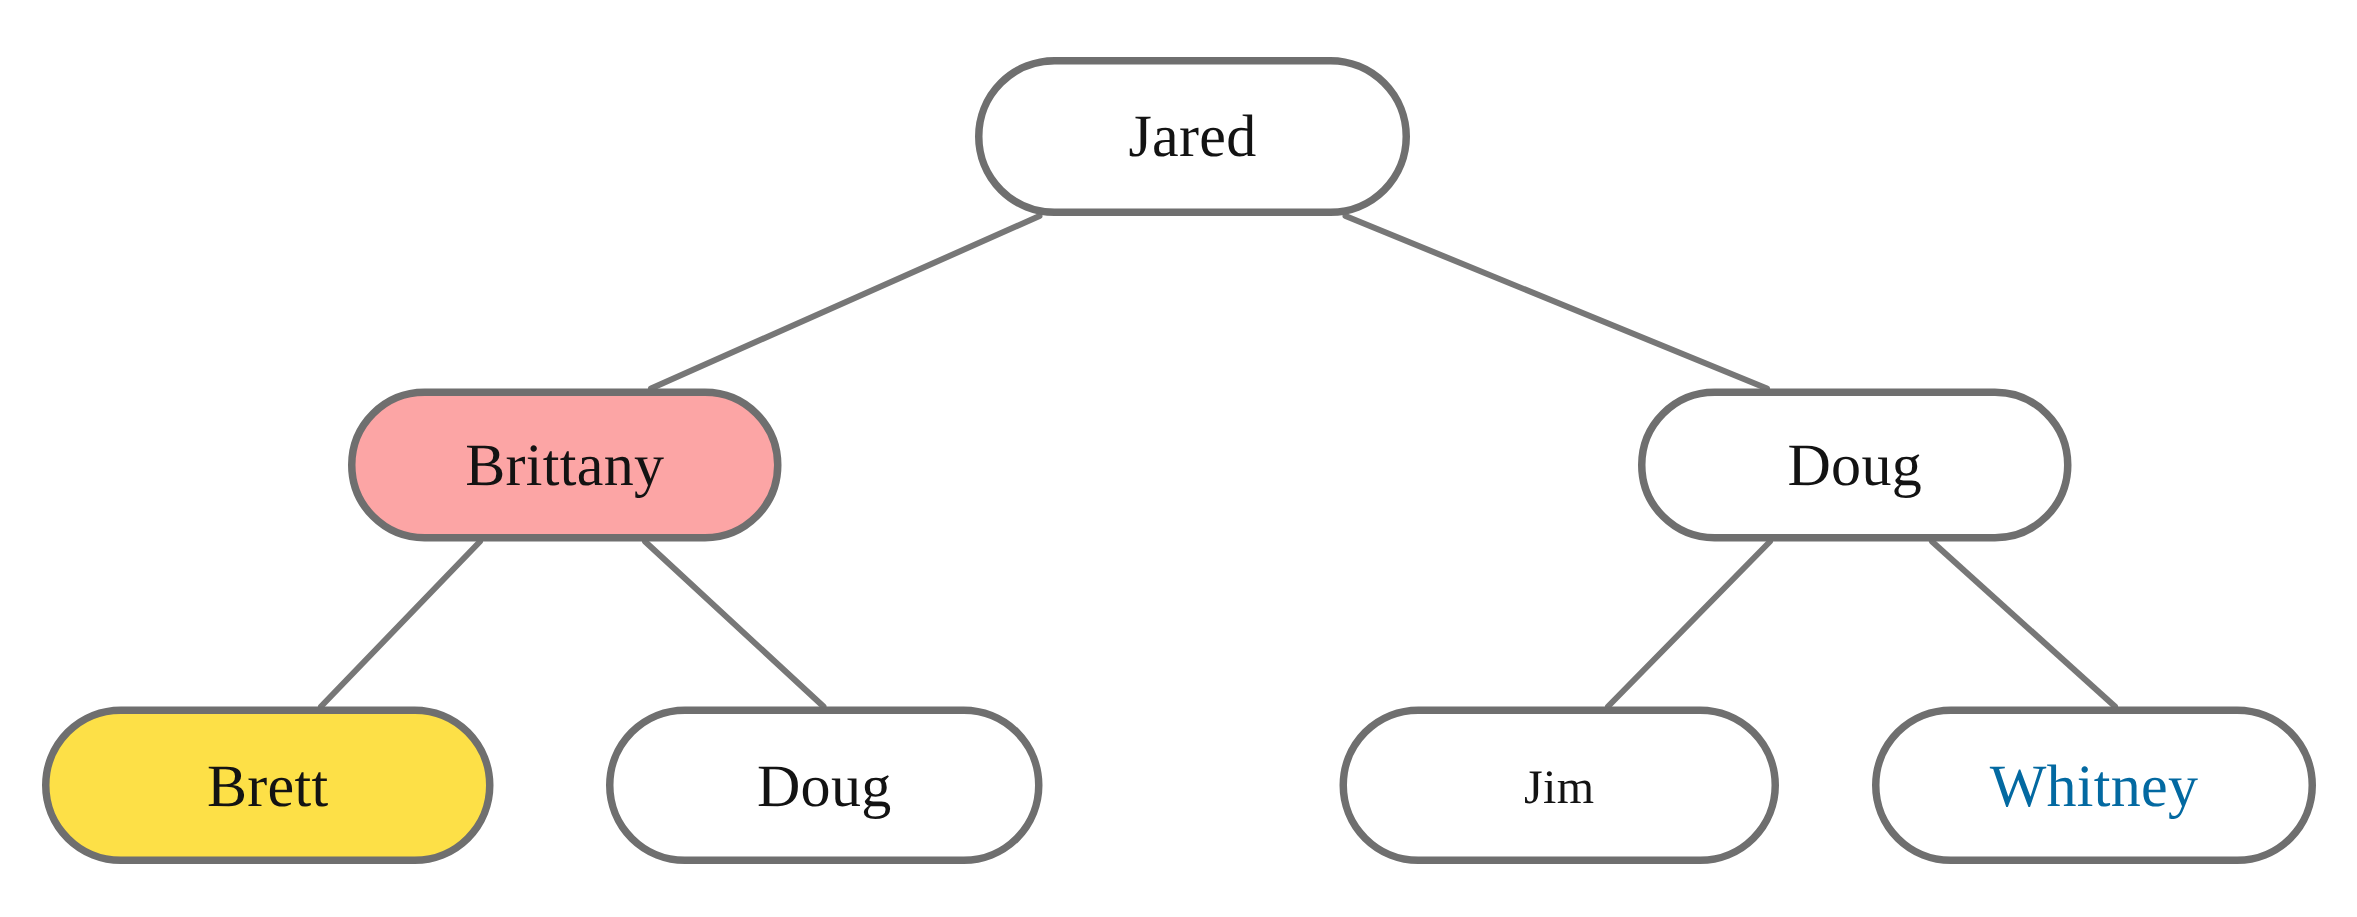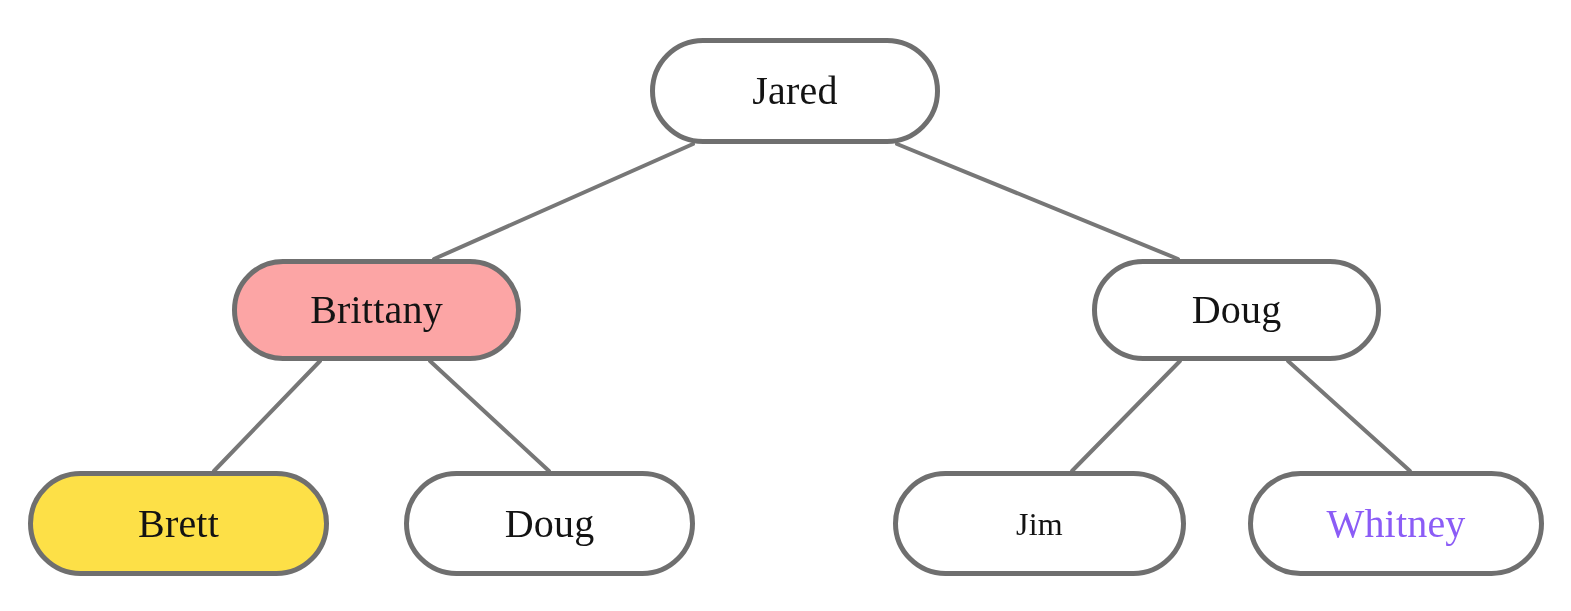--- a/index.html
+++ b/index.html
@@ -70,16 +70,16 @@
       <div class="node" style="left: 28px; top: 471px; width: 301px; height: 105px; border-color: rgb(111, 111, 111); border-width: 5px; background: #fde047;">
         <span class="node-label" style="font-size: 40px; color: rgb(19, 19, 19);">Brett</span>
       </div>
       <div class="node" style="left: 404px; top: 471px; width: 291px; height: 105px; border-color: rgb(111, 111, 111); border-width: 5px; background: rgb(255, 255, 255);">
         <span class="node-label" style="font-size: 40px; color: rgb(19, 19, 19);">Doug</span>
       </div>
       <div class="node" style="left: 893px; top: 471px; width: 293px; height: 105px; border-color: rgb(111, 111, 111); border-width: 5px; background: rgb(255, 255, 255);">
         <span class="node-label" style="font-size: 32px; color: rgb(19, 19, 19);">Jim</span>
       </div>
       <div class="node" style="left: 1248px; top: 471px; width: 296px; height: 105px; border-color: rgb(111, 111, 111); border-width: 5px; background: rgb(255, 255, 255);">
-        <span class="node-label" style="font-size: 40px; color: #8b5cf6;">Whitney</span>
+        <span class="node-label" style="font-size: 40px; color: #0369a1;">Whitney</span>
       </div>
     </div>
 </div>
 
 </body></html>

